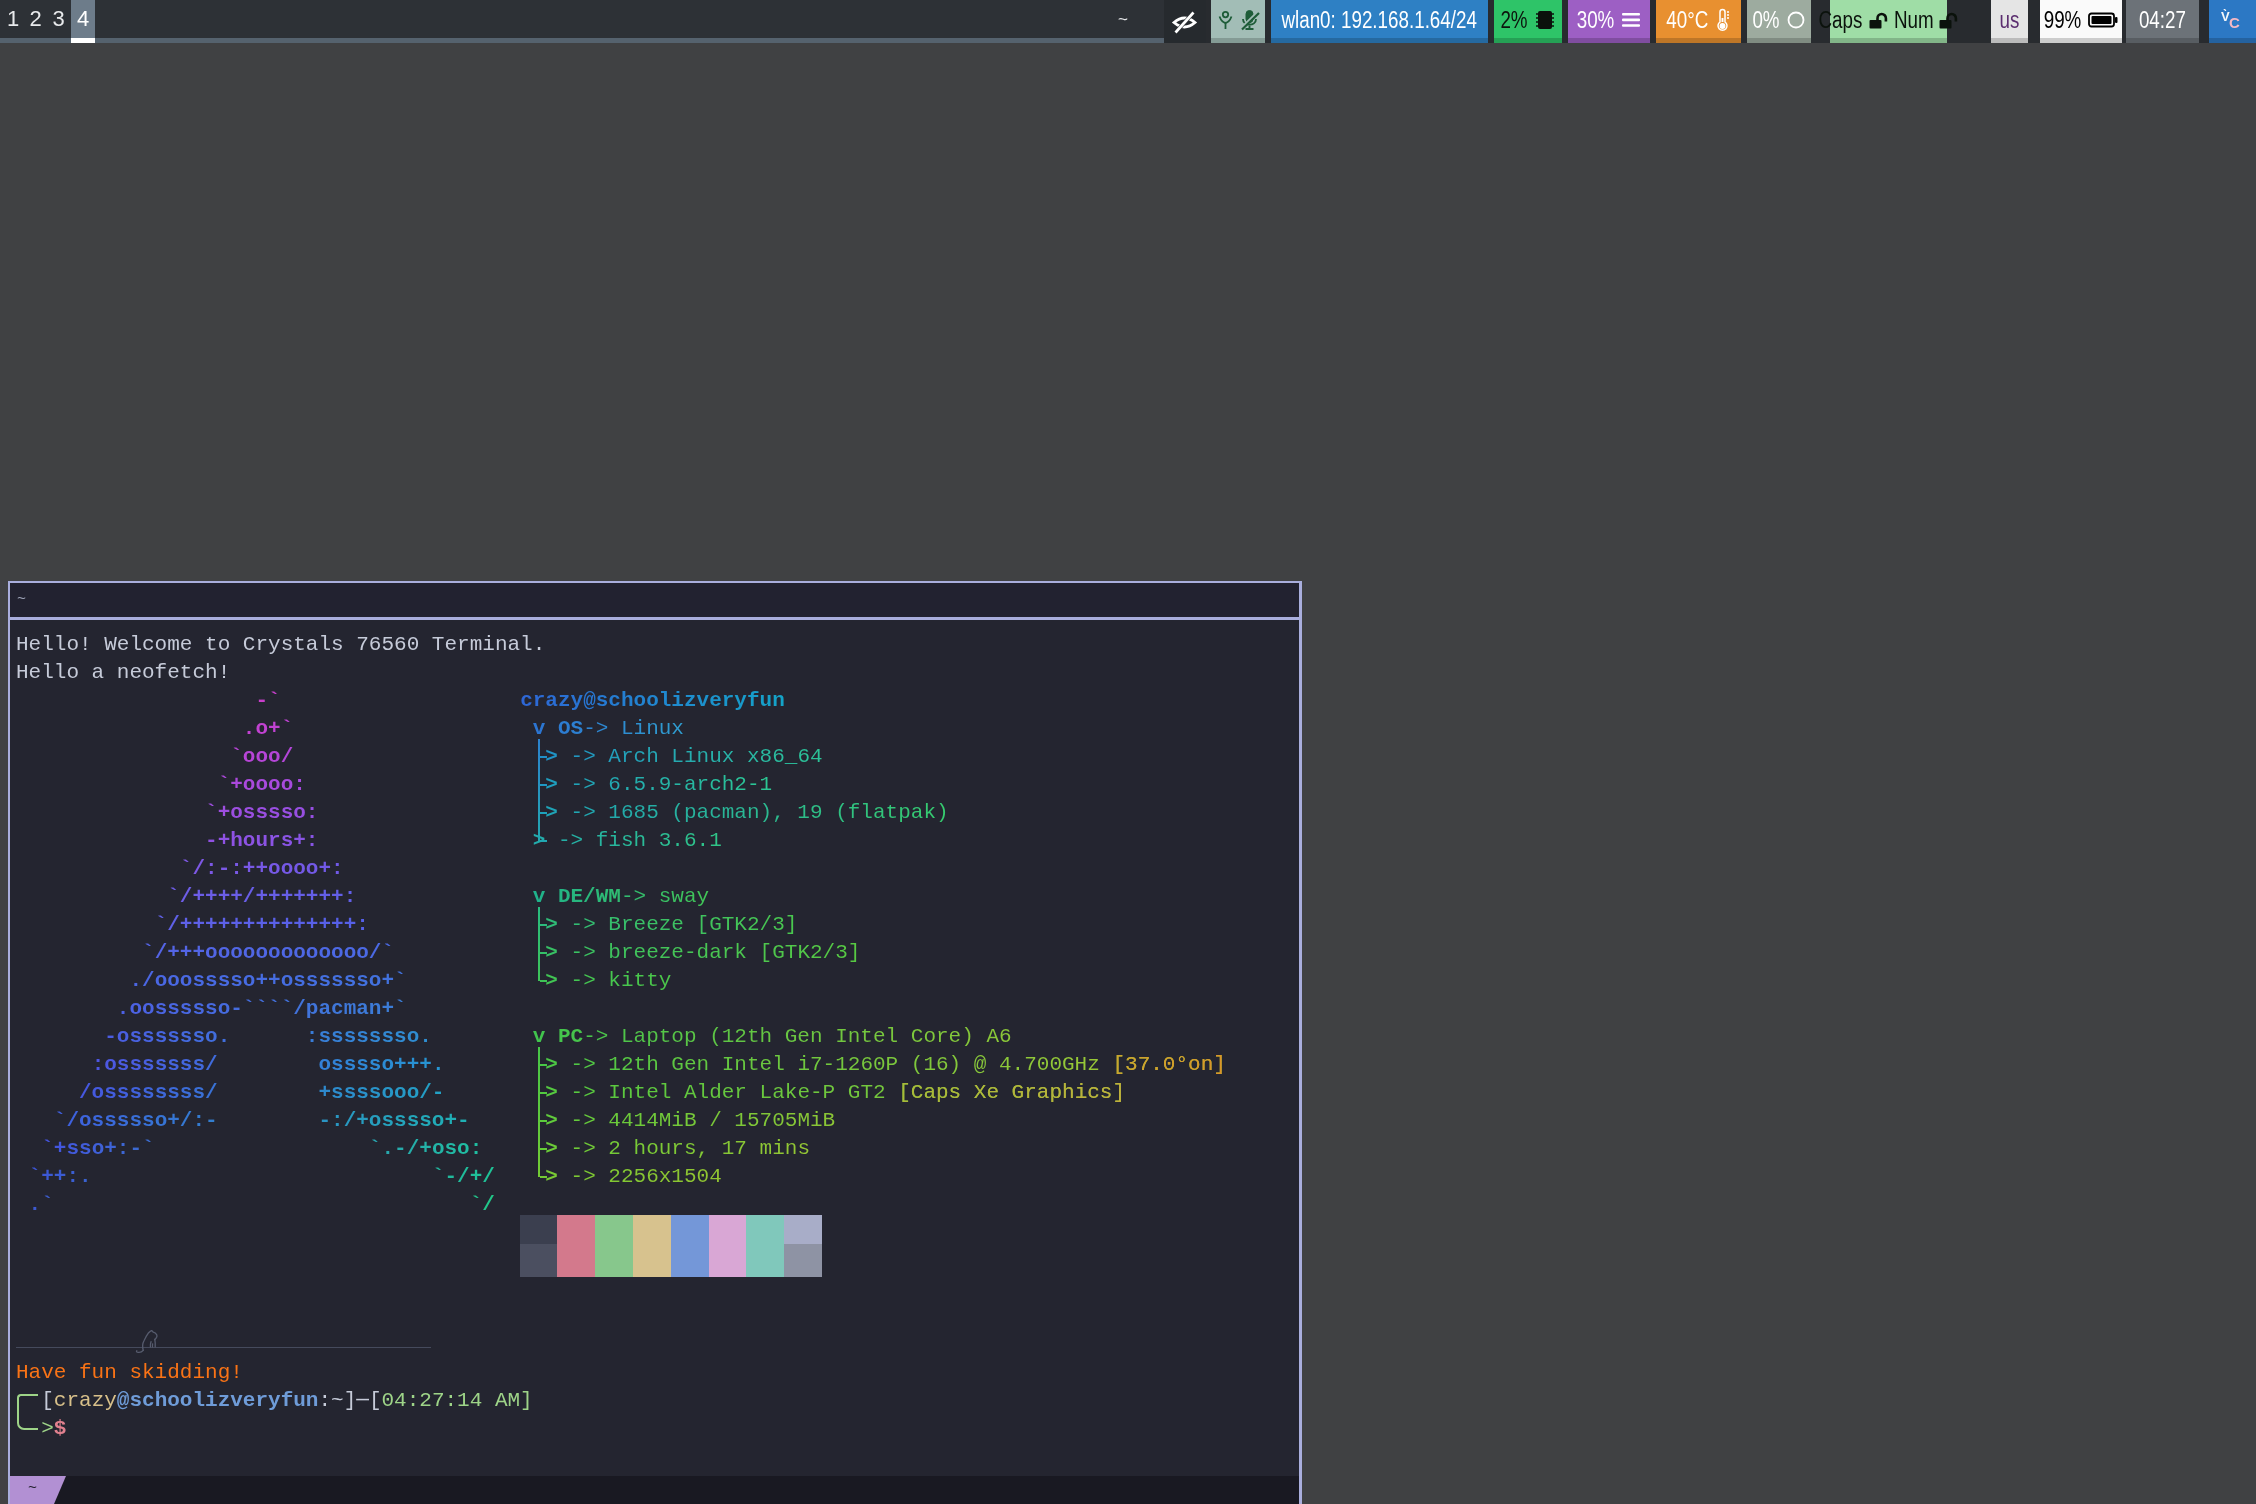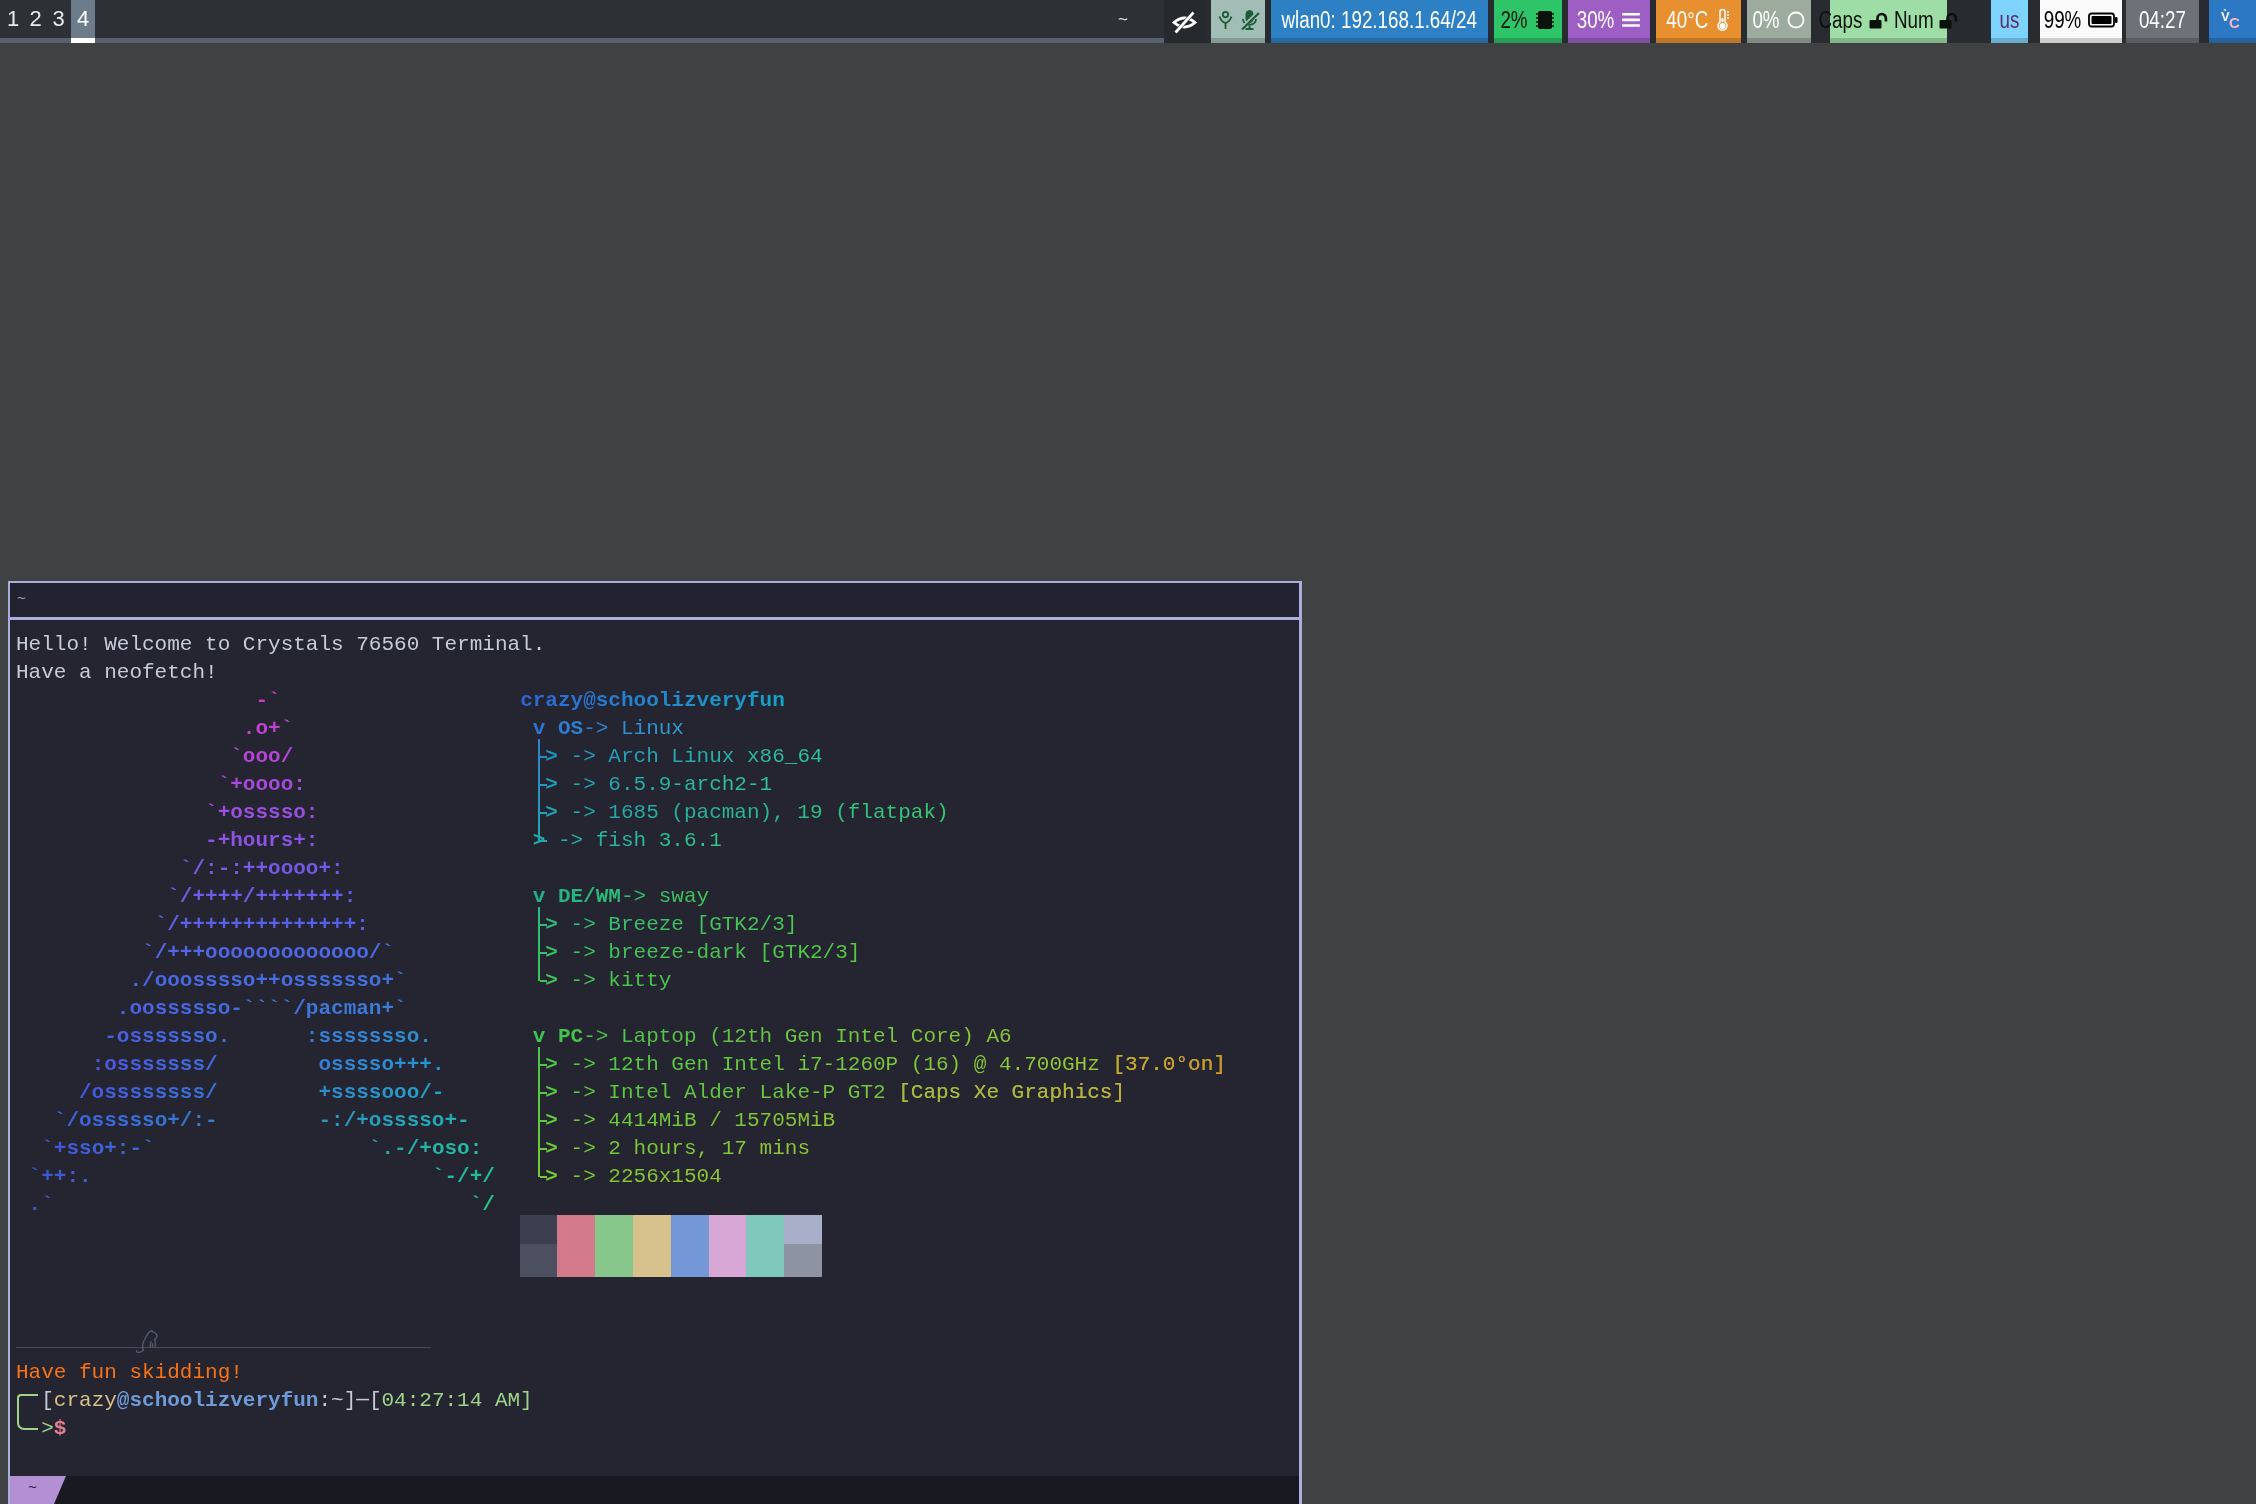--- a/index.html
+++ b/index.html
@@ -90,21 +90,21 @@
     <svg width="19" height="19" viewBox="0 0 19 19">
       <rect x="0.5" y="9" width="12" height="8.5" rx="1" fill="#0b120c"></rect>
       <path d="M8.5 9 V7.2 a4.2 4.2 0 0 1 8.4 0 V10.5" stroke="#0b120c" stroke-width="2.6" fill="none"></path>
     </svg>
     <span class="tx" style="margin:0 -5.0px">Num</span>
     <svg width="19" height="19" viewBox="0 0 19 19">
       <rect x="0.5" y="9" width="12" height="8.5" rx="1" fill="#0b120c"></rect>
       <path d="M8.5 9 V7.2 a4.2 4.2 0 0 1 8.4 0 V10.5" stroke="#0b120c" stroke-width="2.6" fill="none"></path>
     </svg>
   </div>
-<div class="seg" style="left:1991px;width:37px;background:#7dd3fc;color:#5c2f70;font-size:23.5px">
+<div class="seg" style="left:1991px;width:37px;background:#e5e5e5;color:#5c2f70;font-size:23.5px">
     <span class="tx" style="margin:0 -2.5px">us</span>
   </div>
 <div class="seg" style="left:2040px;width:82px;background:#fafafa;color:#000;font-size:23.5px">
     <span class="tx" style="margin:0 -4.7px">99%</span>
     <svg width="30" height="18" viewBox="0 0 30 18">
       <rect x="1" y="2.5" width="25" height="13" rx="2.5" stroke="#000" stroke-width="1.8" fill="none"></rect>
       <rect x="3.5" y="5" width="20" height="8" rx="1" fill="#000"></rect>
       <rect x="27" y="6" width="2.5" height="6" rx="1" fill="#000"></rect>
     </svg>
   </div>
@@ -120,21 +120,21 @@
     </svg>
   </div>
 <div id="win" style="position:absolute;left:8px;top:581px;width:1294px;height:923px;background:#a9aedd">
   <div style="position:absolute;left:2px;top:2px;width:1289px;height:34px;background:#222230;color:#a2a8bc;font:15px/34px 'Liberation Mono',monospace;padding-left:7px">~</div>
   <div style="position:absolute;left:2px;top:39px;width:1289px;height:856px;background:#242530"></div>
   <div style="position:absolute;left:2px;top:895px;width:1289px;height:28px;background:#191922">
     <div style="position:absolute;left:0;top:0;width:56px;height:28px;background:#b290d3;clip-path:polygon(0 0,56px 0,44px 28px,0 28px);color:#1a1a24;font:15px/26px 'Liberation Mono',monospace;padding-left:18px">~</div>
   </div>
 </div>
 <pre id="term"><span class="fg">Hello! Welcome to Crystals 76560 Terminal.</span>
-<span class="fg">Have a neofetch!</span>
+<span class="fg">Hello a neofetch!</span>
                    <b><span class="g" style="background-image:linear-gradient(90deg,#c93ecb,#c73fcc)">-`</span></b>                   <span class="g" style="background-image:linear-gradient(90deg,#2e66d6,#14a4c8)"><b>crazy@schoolizveryfun</b></span>
                   <b><span class="g" style="background-image:linear-gradient(90deg,#c341d1,#bf43d3)">.o+`</span></b>                  <span class="g" style="background-image:linear-gradient(90deg,#2b70d2,#2f9ed0)"> <b>v OS</b>-&gt; Linux</span>
                  <b><span class="g" style="background-image:linear-gradient(90deg,#b944d6,#b346d9)">`ooo/</span></b>                  <span class="g" style="background-image:linear-gradient(90deg,#1e8ecc,#2cc496)">  <b>&gt;</b> -&gt; Arch Linux x86_64</span>
                 <b><span class="g" style="background-image:linear-gradient(90deg,#ad48dc,#a54bde)">`+oooo:</span></b>                 <span class="g" style="background-image:linear-gradient(90deg,#1d98c4,#2cc892)">  <b>&gt;</b> -&gt; 6.5.9-arch2-1</span>
                <b><span class="g" style="background-image:linear-gradient(90deg,#9f4ee0,#964fe2)">`+osssso:</span></b>                <span class="g" style="background-image:linear-gradient(90deg,#1da0bc,#36cc6e)">  <b>&gt;</b> -&gt; 1685 (pacman), 19 (flatpak)</span>
                <b><span class="g" style="background-image:linear-gradient(90deg,#9151e3,#8755e5)">-+hours+:</span></b>               <span class="g" style="background-image:linear-gradient(90deg,#20a8b2,#30c687)">  <b>&gt;</b> -&gt; fish 3.6.1</span>
              <b><span class="g" style="background-image:linear-gradient(90deg,#7f58e5,#7059e7)">`/:-:++oooo+:</span></b>
             <b><span class="g" style="background-image:linear-gradient(90deg,#6f5de7,#615fe8)">`/++++/+++++++:</span></b>             <span class="g" style="background-image:linear-gradient(90deg,#1cb090,#42c656)"> <b>v DE/WM</b>-&gt; sway</span>
            <b><span class="g" style="background-image:linear-gradient(90deg,#6061e7,#5560e8)">`/++++++++++++++:</span></b>            <span class="g" style="background-image:linear-gradient(90deg,#2cba7c,#4ac84e)">  <b>&gt;</b> -&gt; Breeze [GTK2/3]</span>
           <b><span class="g" style="background-image:linear-gradient(90deg,#5564e6,#4a6ae4)">`/+++ooooooooooooo/`</span></b>          <span class="g" style="background-image:linear-gradient(90deg,#34c068,#58ca42)">  <b>&gt;</b> -&gt; breeze-dark [GTK2/3]</span>

